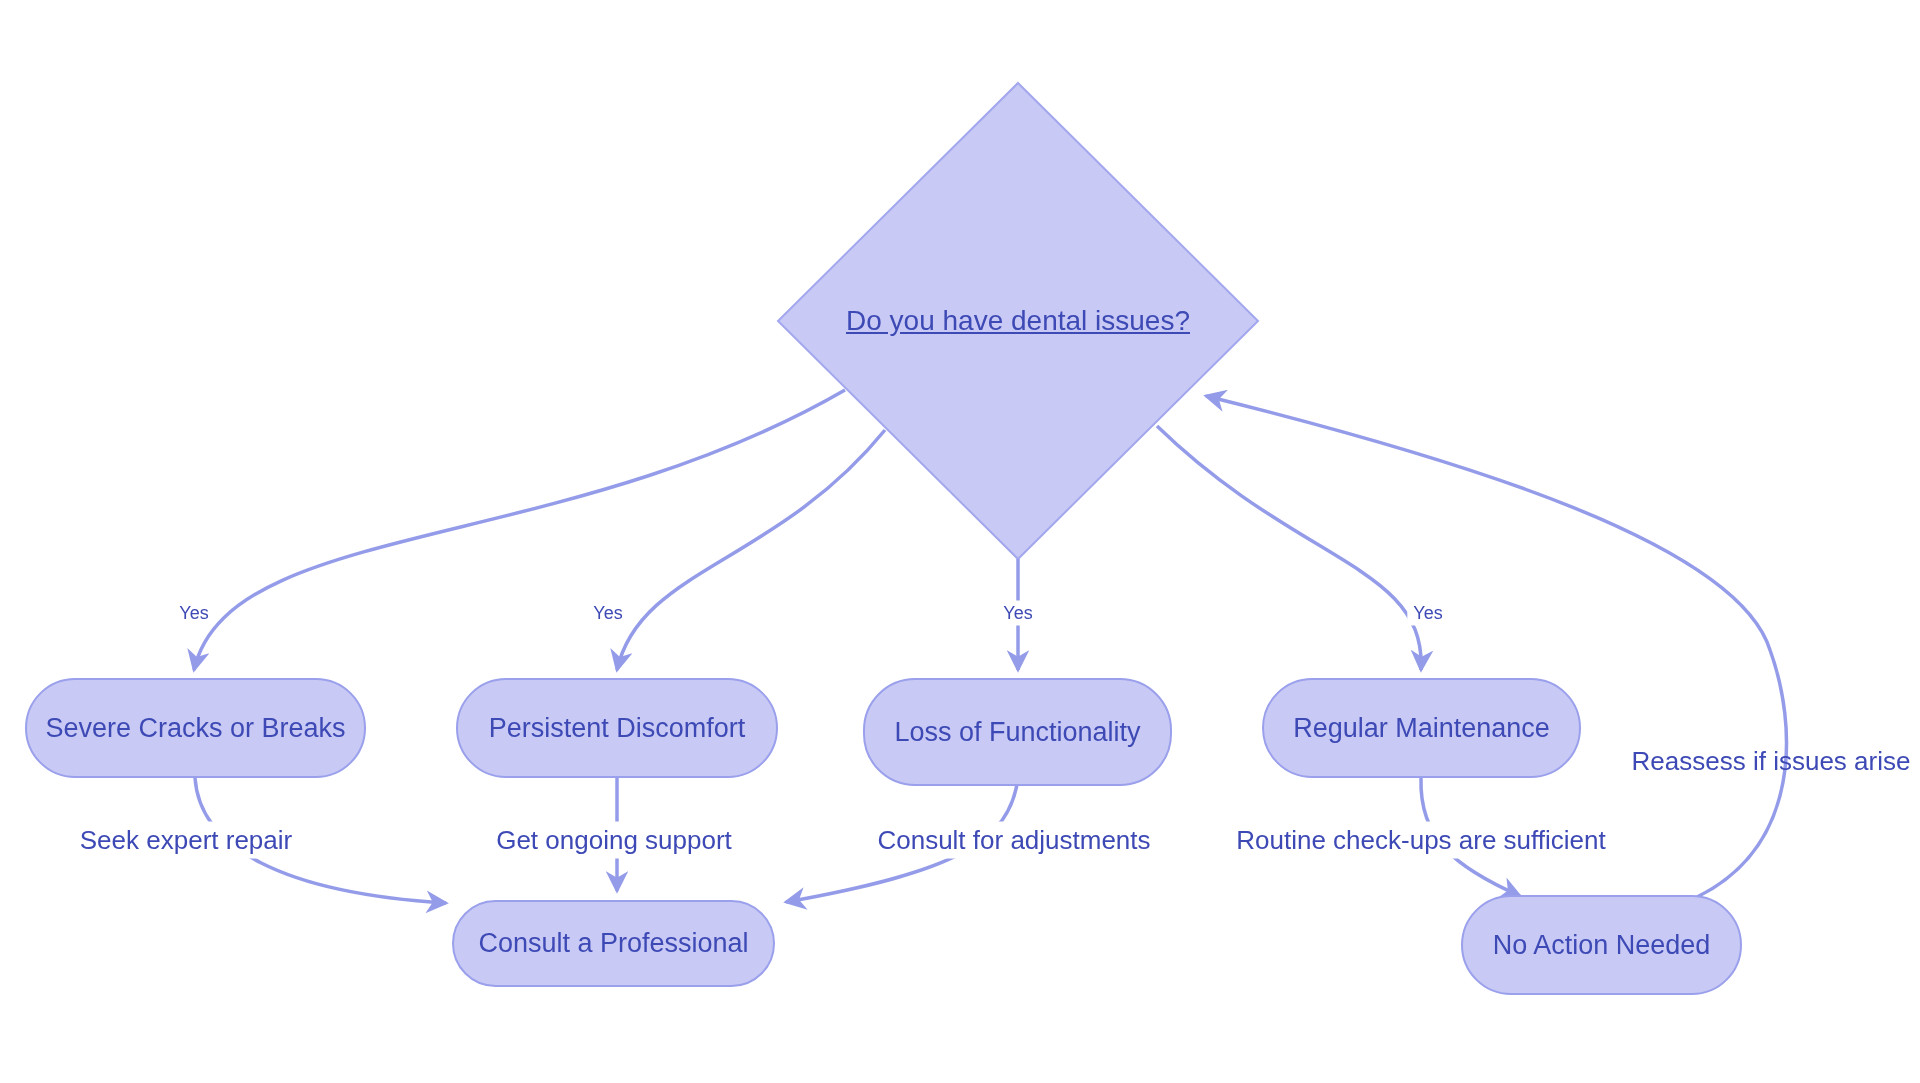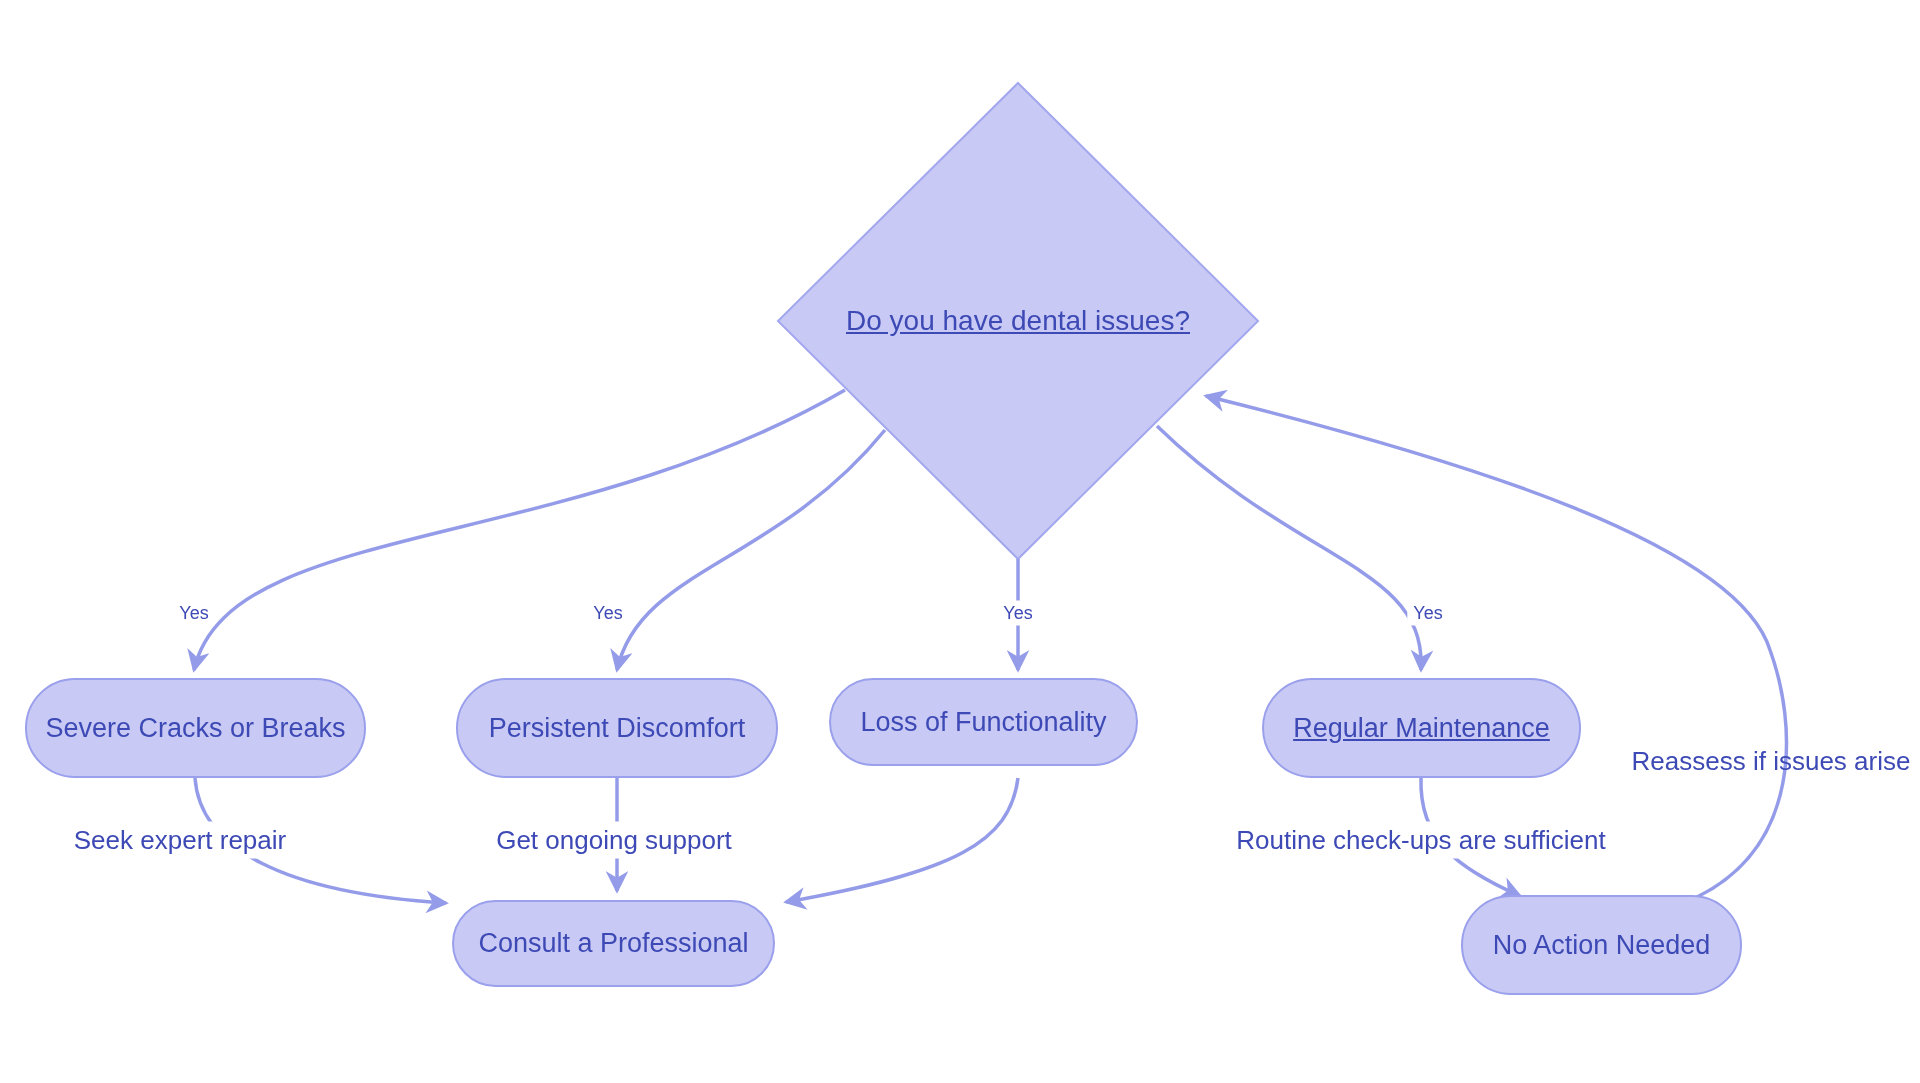--- a/index.html
+++ b/index.html
@@ -67,30 +67,31 @@
     <path d="M 1018 778 C 1010 842, 955 872, 786 902" fill="none" stroke="#949ce9" stroke-width="3.5" marker-end="url(#arrow)"></path>
     <path d="M 1421 778 C 1419 840, 1457 868, 1520 896" fill="none" stroke="#949ce9" stroke-width="3.5" marker-end="url(#arrow)"></path>
 
     <path d="M 1697 897 C 1802 845, 1797 725, 1770 650 C 1737 545, 1472 462, 1206 396" fill="none" stroke="#949ce9" stroke-width="3.5" marker-end="url(#arrow)"></path>
   </svg>
 
   <div class="decision-label" style="left:1018px;top:321px;">Do you have dental issues?</div>
 
   <div class="node" style="left:25px;top:678px;width:341px;height:100px;text-align:right;">Severe Cracks or Breaks</div>
   <div class="node" style="left:456px;top:678px;width:322px;height:100px;">Persistent Discomfort</div>
-  <div class="node" style="left:829px;top:678px;width:309px;height:88px;">Loss of Functionality</div>
-  <div class="node" style="left:1262px;top:678px;width:319px;height:100px;text-decoration:underline;">Regular Maintenance</div>
+  <div class="node" style="left:863px;top:678px;width:309px;height:108px;">Loss of Functionality</div>
+  <div class="node" style="left:1262px;top:678px;width:319px;height:100px;">Regular Maintenance</div>
 
   <div class="node" style="left:452px;top:856px;width:323px;height:87px;margin-top:44px;">Consult a Professional</div>
   <div class="node" style="left:1461px;top:895px;width:281px;height:100px;">No Action Needed</div>
 
   <div class="edge-label yes" style="left:194px;top:613px;">Yes</div>
   <div class="edge-label yes" style="left:608px;top:613px;">Yes</div>
   <div class="edge-label yes" style="left:1018px;top:613px;">Yes</div>
   <div class="edge-label yes" style="left:1428px;top:613px;">Yes</div>
 
-  <div class="edge-label" style="left:180px;top:840px;text-align:center;">Seek expert repair</div>
+  <div class="edge-label" style="left:186px;top:840px;text-align:center;">Seek expert repair</div>
   <div class="edge-label" style="left:614px;top:840px;">Get ongoing support</div>
+  <div class="edge-label" style="left:1014px;top:840px;">Consult for adjustments</div>
   <div class="edge-label" style="left:1421px;top:840px;">Routine check-ups are sufficient</div>
 
   <div class="edge-label transparent-bg" style="left:1771px;top:728px;">Reassess if issues arise</div>
 
 </div>
 
 </body></html>

